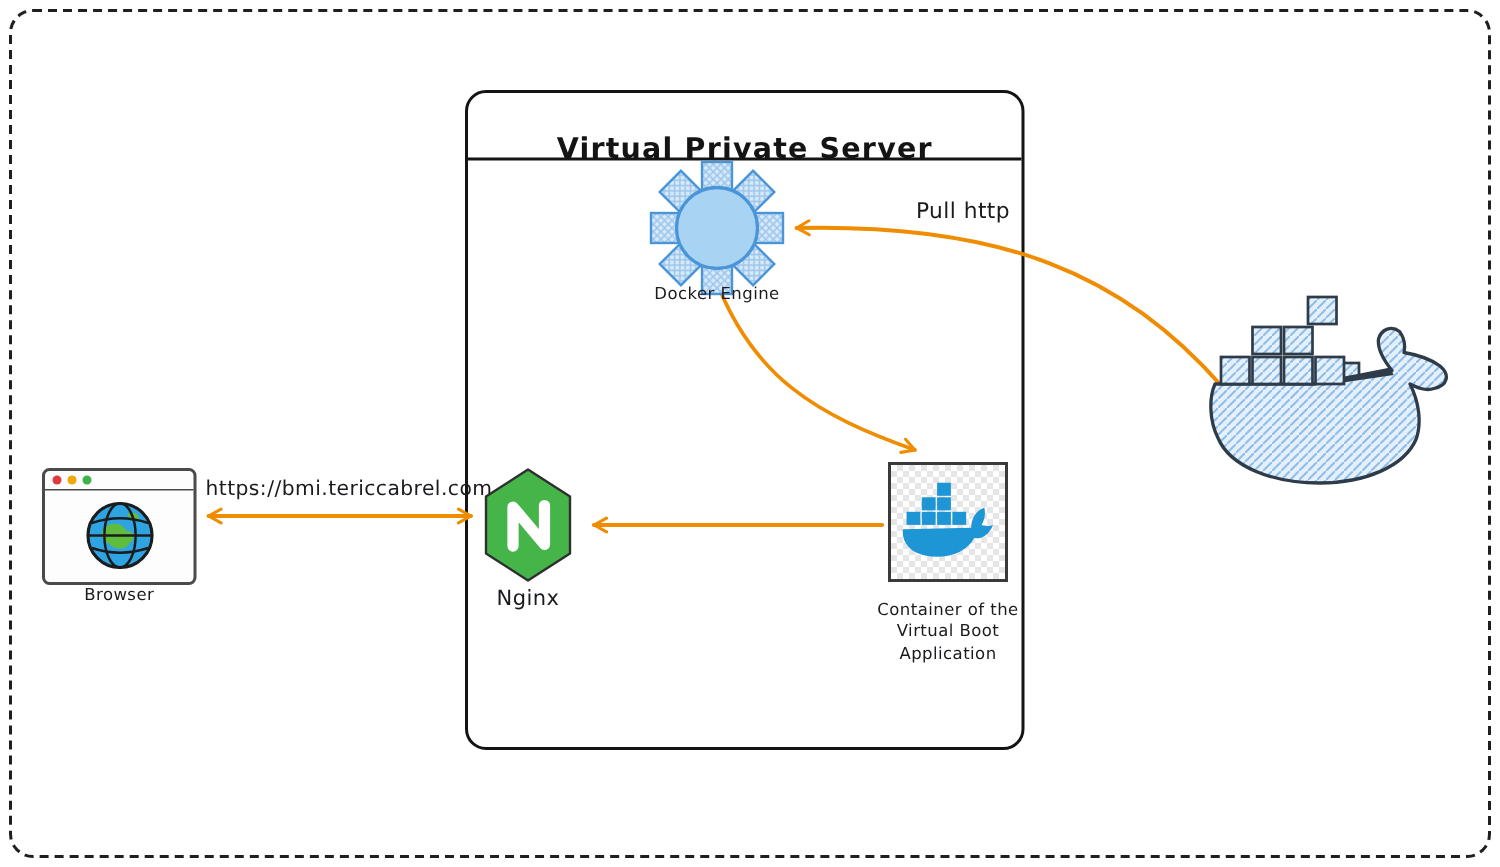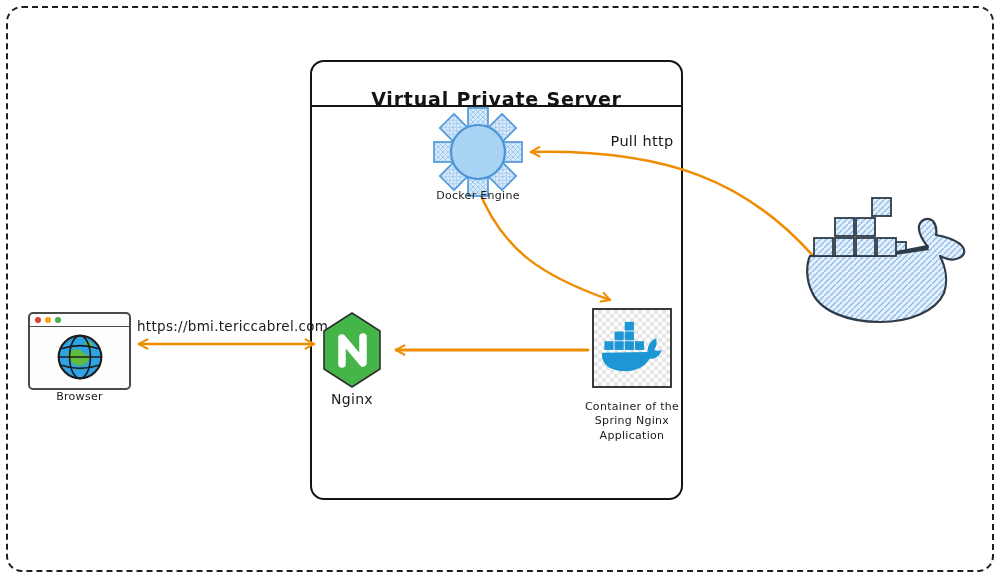--- a/index.html
+++ b/index.html
@@ -181,16 +181,16 @@
         <rect x="25.5" y="20" width="9.5" height="9"></rect>
         <rect x="36" y="20" width="9.5" height="9"></rect>
         <rect x="15" y="10" width="9.5" height="9"></rect>
         <rect x="25.5" y="10" width="9.5" height="9"></rect>
         <rect x="25.5" y="0" width="9.5" height="9"></rect>
       </g>
     </svg>
   </div>
   <div class="lbl lbl-small" style="left:576px; top:384px; width:112px;margin-top:16px;">
     <div>Container of the</div>
-    <div>Spring Nginx</div>
+    <div>Virtual Boot</div>
     <div>Application</div>
   </div>
 </div>
 
 </body></html>

